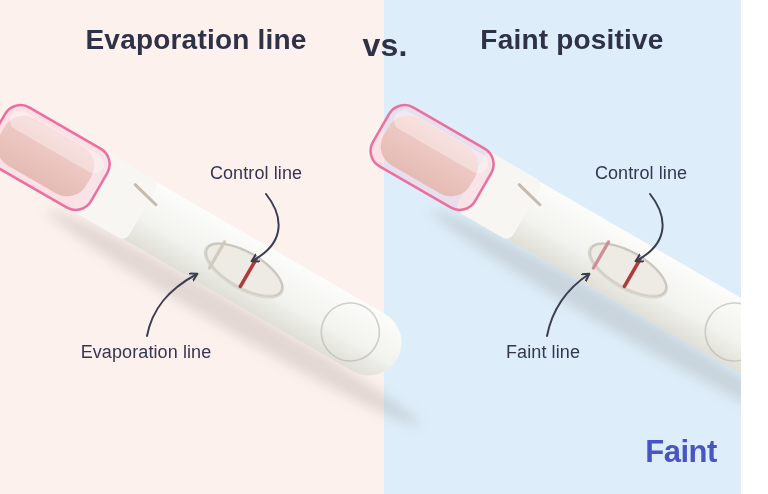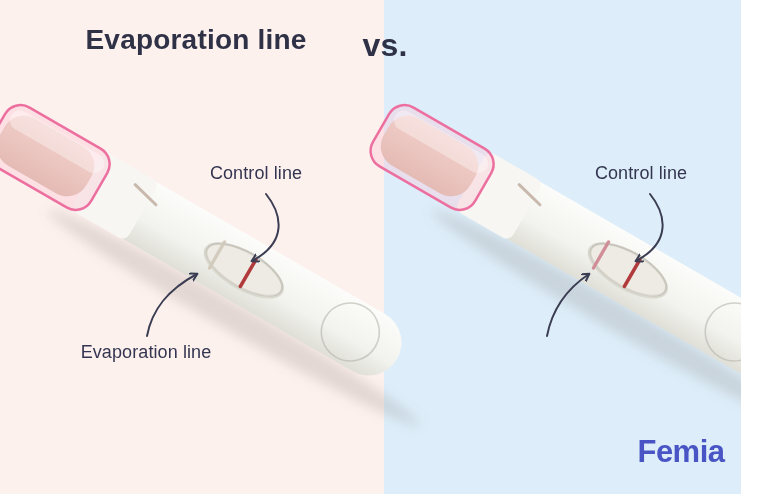--- a/index.html
+++ b/index.html
@@ -88,19 +88,21 @@
     </g>
 
     <path class="arrow" marker-end="url(#ah)" d="M 266,194 C 282,214 288,242 252,261"></path>
     <path class="arrow" marker-end="url(#ah)" d="M 147,336 C 152,310 167,290 197,274"></path>
     <path class="arrow" marker-end="url(#ah)" d="M 650,194 C 666,214 672,242 636,261"></path>
     <path class="arrow" marker-end="url(#ah)" d="M 547,336 C 552,310 565,290 589,274"></path>
   </svg>
 
   <div class="txt title" style="left:196px;top:24px">Evaporation line</div>
   <div class="txt title vs" style="left:385px;top:27px">vs.</div>
+  <div class="txt title" style="left:572px;top:24px">Faint positive</div>
 
   <div class="txt callout" style="left:256px;top:163px">Control line</div>
   <div class="txt callout" style="left:146px;top:342px">Evaporation line</div>
   <div class="txt callout" style="left:641px;top:163px">Control line</div>
+  <div class="txt callout" style="left:543px;top:342px">Faint line</div>
 
-  <div class="txt brand" style="left:681px;top:434px">Femia</div>
+  <div class="txt brand" style="left:681px;top:434px">Faint</div>
 </div>
 
 </body></html>

